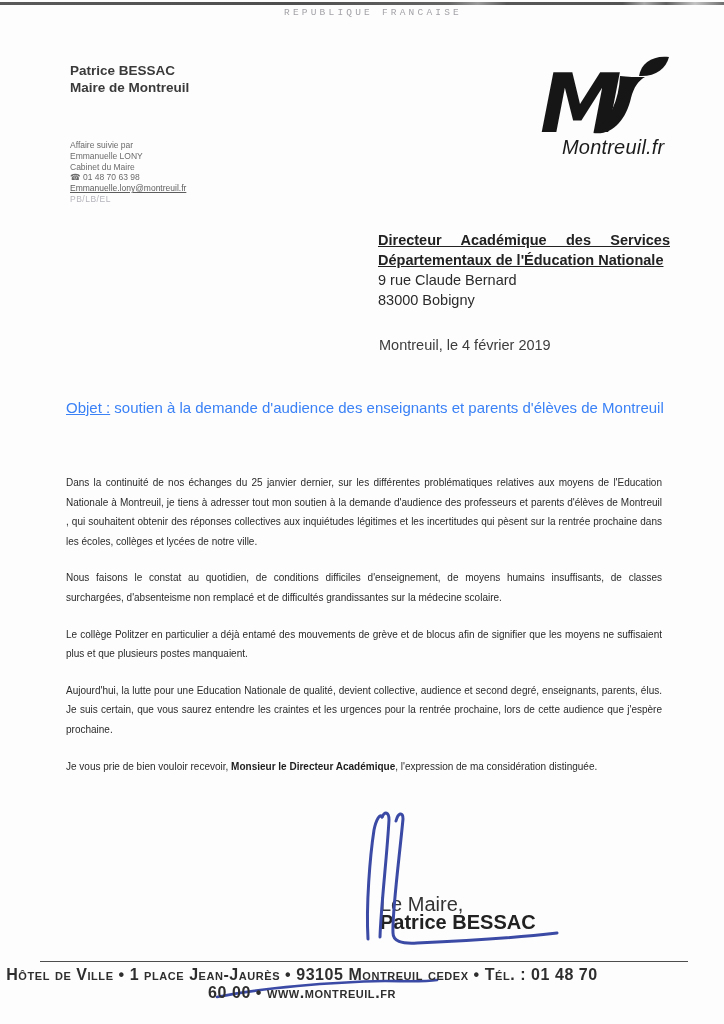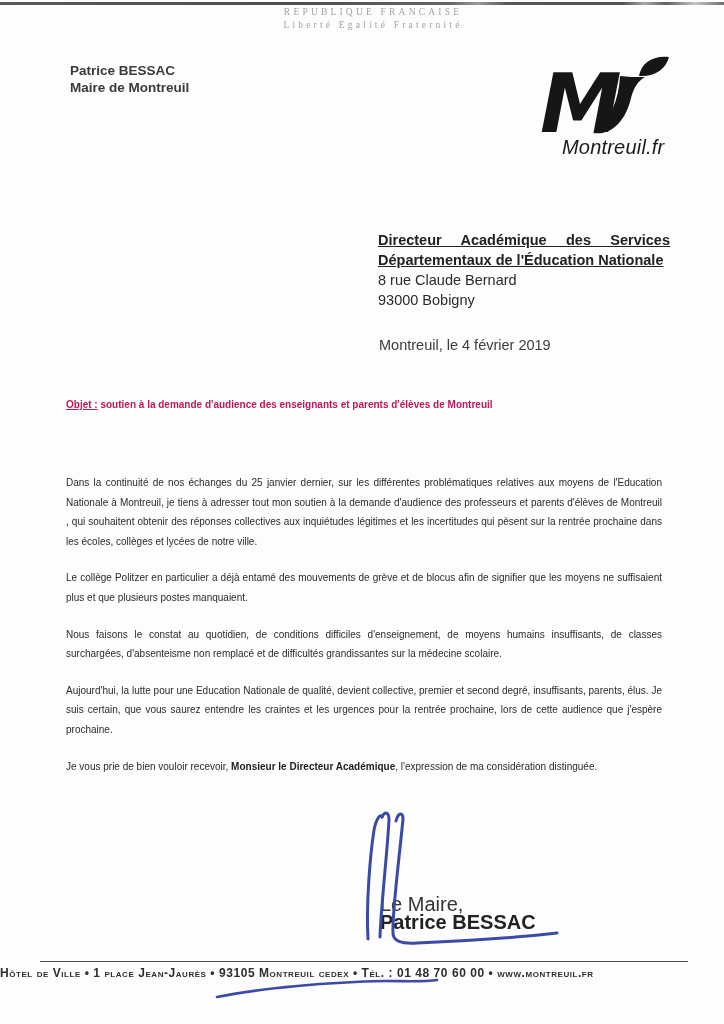--- a/index.html
+++ b/index.html
@@ -14,21 +14,21 @@
   }
   
   .scan-line{
     position:absolute;top:2px;left:0;width:724px;height:3px;
     background:linear-gradient(90deg,#3d3d3d 0%,#2f2f2f 40%,#4a4a4a 62%,#888 66%,#3a3a3a 70%,#353535 86%,#999 89%,#444 92%,#bbb 96%,#555 100%);
     opacity:.85;
   }
   .republic{
     position:absolute;top:6px;left:213px;width:320px;
     text-align:center;
-    font-family:Liberation Serif, serif;
+    font-family:Liberation Mono, monospace;
     font-size:9.5px;line-height:13px;
     letter-spacing:3.2px;
     color:#a3a3a8;
   }
   .sender{
     position:absolute;top:62px;left:70px;
     font-size:13.5px;font-weight:bold;line-height:17px;color:#3a3a3a;
   }
   .contact{
     position:absolute;top:140px;left:70px;
@@ -49,21 +49,21 @@
   }
   .recipient .bold{font-weight:bold;color:#222;}
   .recipient p{margin:0;}
   .recipient .title{text-align:justify;text-decoration:underline;}
   .dateline{
     position:absolute;top:337px;left:379px;
     font-size:14.5px;color:#3d3d3d;text-align:center;
   }
   .subject{
     position:absolute;top:399px;left:66px;width:600px;
-    font-size:10px;color:#be185d;font-weight:bold;
+    font-size:15px;color:#3b82f6;
   }
   .subject .lbl{text-decoration:underline;}
   .salutation{
     position:absolute;top:437px;left:66px;
     font-size:15.2px;font-weight:bold;color:#1f1f1f;
     white-space:pre-wrap;
   }
   .bodytext{
     position:absolute;top:473px;left:66px;width:596px;
     font-size:10px;line-height:19.6px;
@@ -75,72 +75,79 @@
     position:absolute;top:896px;left:380px;
     font-size:20px;line-height:17.5px;color:#333;
   }
   .sigblock .name{font-weight:bold;color:#222;}
   .footer-rule{
     position:absolute;top:961px;left:40px;width:648px;height:0;
     border-top:1.6px solid #4d4d4d;
   }
   .footer-text{
     position:absolute;top:966px;left:0;width:604px;
-    text-align:left;
+    text-align:center;
     font-variant:small-caps;
-    font-size:12px;font-weight:600;letter-spacing:.55px;
+    font-size:16px;font-weight:600;letter-spacing:.55px;
     color:#2e2e2e;
   }
   .sig-ink{position:absolute;top:0;left:0;pointer-events:none;}
 </style>
 </head>
 <body>
 
 <div class="page">
 
   <div class="scan-line"></div>
 
   <div class="republic">
     <div>REPUBLIQUE FRANCAISE</div>
-    <div>Liberté Egalité Fraternité</div>
   </div>
 
   <div class="sender">
     <div>Patrice BESSAC</div>
     <div>Maire de Montreuil</div>
   </div>
 
+  <div class="contact">
+    <div>Affaire suivie par</div>
+    <div>Emmanuelle LONY</div>
+    <div>Cabinet du Maire</div>
+    <div><span>☎</span> <span>01 48 70 63 98</span></div>
+    <div class="email">Emmanuelle.lony@montreuil.fr</div>
+    <div class="ref">PB/LB/EL</div>
+  </div>
 
   <div class="logo">
     <svg width="142" height="104" viewBox="0 0 142 104">
       <text x="4" y="76" font-family="DejaVu Sans, sans-serif" font-style="italic" font-weight="bold" font-size="82" fill="#161616">M</text>
       <path d="M 84 20 C 83 44 74 64 57 77 C 76 80 90 64 95 42 C 98 31 102 25 109 21 C 100 21 91 21 84 20 Z" fill="#161616"></path>
       <path d="M 103 20 C 105 7 117 -1 133 1 C 130 13 119 21 103 20 Z" fill="#161616"></path>
     </svg>
     <div class="wordmark">Montreuil.fr</div>
   </div>
 
   <div class="recipient">
     <p class="bold title">Directeur Académique des Services Départementaux de l'Éducation Nationale</p>
-    <p>8 rue Claude Bernard</p>
-    <p>93000 Bobigny</p>
+    <p>9 rue Claude Bernard</p>
+    <p>83000 Bobigny</p>
   </div>
 
   <div class="dateline">Montreuil, le 4 février 2019</div>
 
   <div class="subject">
     <span class="lbl">Objet :</span><span> soutien à la demande d'audience des enseignants et parents d'élèves de Montreuil</span>
   </div>
 
 
   <div class="bodytext">
     <p>Dans la continuité de nos échanges du 25 janvier dernier, sur les différentes problématiques relatives aux moyens de l'Education Nationale à Montreuil, je tiens à adresser tout mon soutien à la demande d'audience des professeurs et parents d'élèves de Montreuil , qui souhaitent obtenir des réponses collectives aux inquiétudes légitimes et les incertitudes qui pèsent sur la rentrée prochaine dans les écoles, collèges et lycées de notre ville.</p>
+    <p>Nous faisons le constat au quotidien, de conditions difficiles d'enseignement, de moyens humains insuffisants, de classes surchargées, d'absenteisme non remplacé et de difficultés grandissantes sur la médecine scolaire.</p>
     <p>Le collège Politzer en particulier a déjà entamé des mouvements de grève et de blocus afin de signifier que les moyens ne suffisaient plus et que plusieurs postes manquaient.</p>
-    <p>Nous faisons le constat au quotidien, de conditions difficiles d'enseignement, de moyens humains insuffisants, de classes surchargées, d'absenteisme non remplacé et de difficultés grandissantes sur la médecine scolaire.</p>
-    <p>Aujourd'hui, la lutte pour une Education Nationale de qualité, devient collective, premier et second degré, insuffisants, parents, élus. Je suis certain, que vous saurez entendre les craintes et les urgences pour la rentrée prochaine, lors de cette audience que j'espère prochaine.</p>
+    <p>Aujourd'hui, la lutte pour une Education Nationale de qualité, devient collective, audience et second degré, enseignants, parents, élus. Je suis certain, que vous saurez entendre les craintes et les urgences pour la rentrée prochaine, lors de cette audience que j'espère prochaine.</p>
     <p><span>Je vous prie de bien vouloir recevoir, </span><b>Monsieur le Directeur Académique</b><span>, l'expression de ma considération distinguée.</span></p>
   </div>
 
   <div class="sigblock">
     <div>Le Maire,</div>
     <div class="name">Patrice BESSAC</div>
   </div>
 
   <svg class="sig-ink" width="724" height="1024" viewBox="0 0 724 1024">
     <g fill="none" stroke="#3b4aa5" stroke-width="3" stroke-linecap="round">

